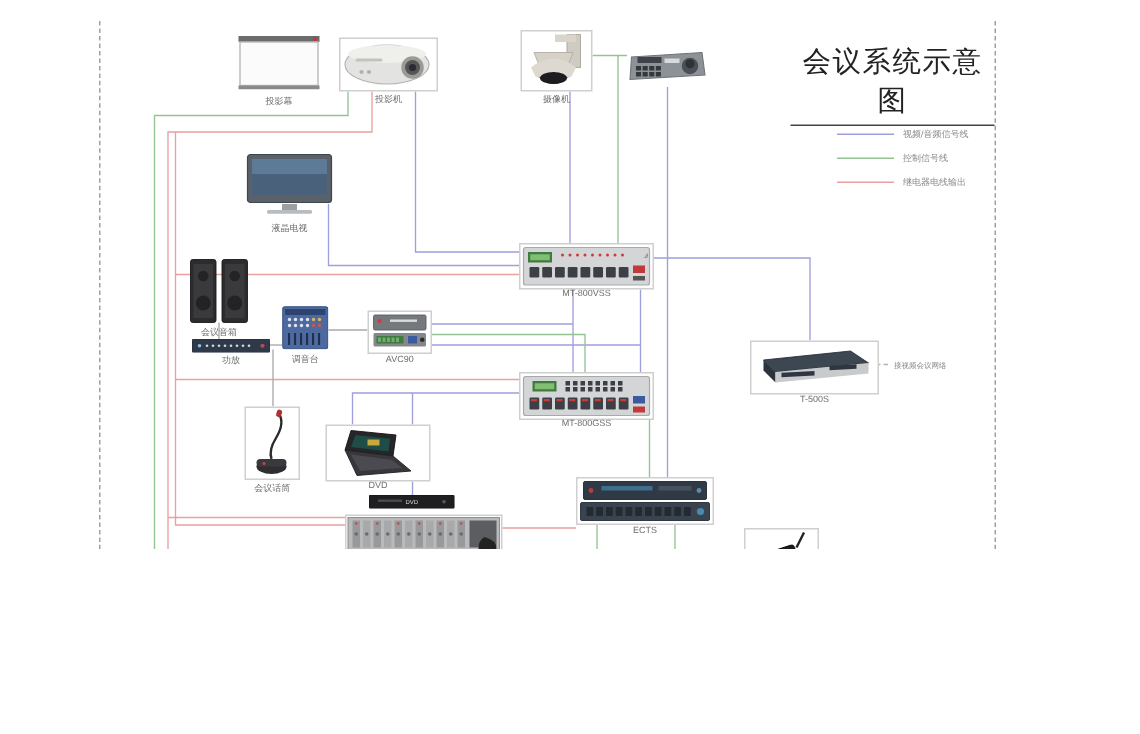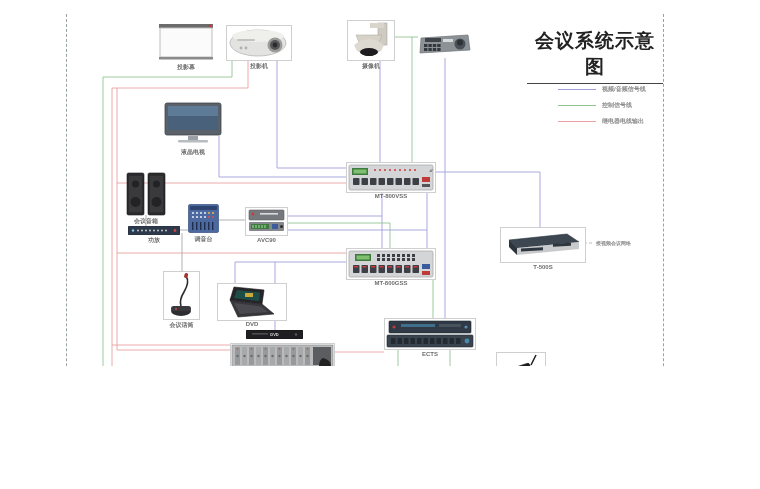--- a/index.html
+++ b/index.html
@@ -1,17 +1,17 @@
 <!DOCTYPE html>
 <html><head>
 <meta charset="utf-8">
 <style>
   html,body{margin:0;padding:0;background:#fff;}
   #canvas{position:relative;width:760px;height:366px;background:#fff;overflow:hidden;
-          font-family:"Liberation Sans",sans-serif;font-weight:bold;}
+          font-family:"Liberation Sans",sans-serif;}
   
   .frame-v{position:absolute;top:14px;height:467px;width:0;border-left:1px dashed #9aa49a;}
   .frame-bottom{position:absolute;left:0;top:481px;width:760px;height:8px;background:#edeff1;border-top:1px solid #9aa0a6;}
   
   #title{position:absolute;left:527px;top:28px;width:136px;font-family:"DejaVu Serif","Liberation Serif",serif;
          font-size:19px;letter-spacing:1px;color:#222;border-bottom:1px solid #444;padding-bottom:3px;text-align:center;}
   .legend-row{position:absolute;left:558px;height:10px;display:flex;align-items:center;}
   .legend-line{width:38px;height:0;border-top:1px solid #999;margin-right:6px;}
   .legend-label{font-size:6px;color:#8a8a8a;white-space:nowrap;}
   

